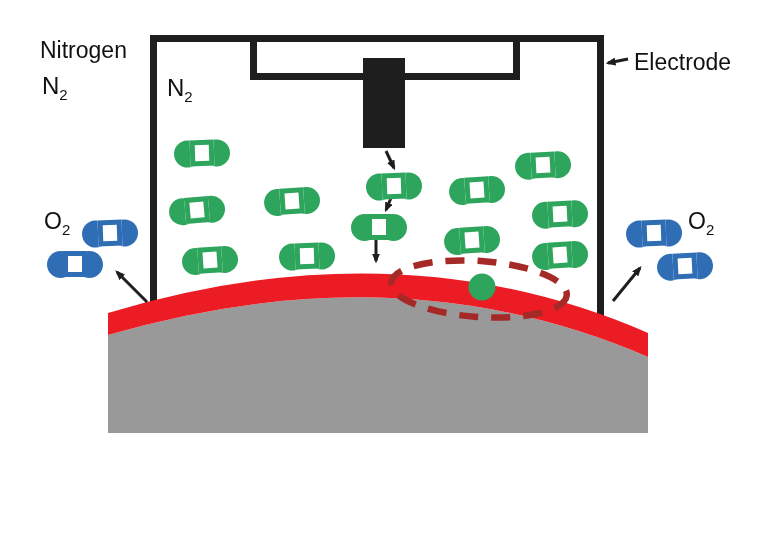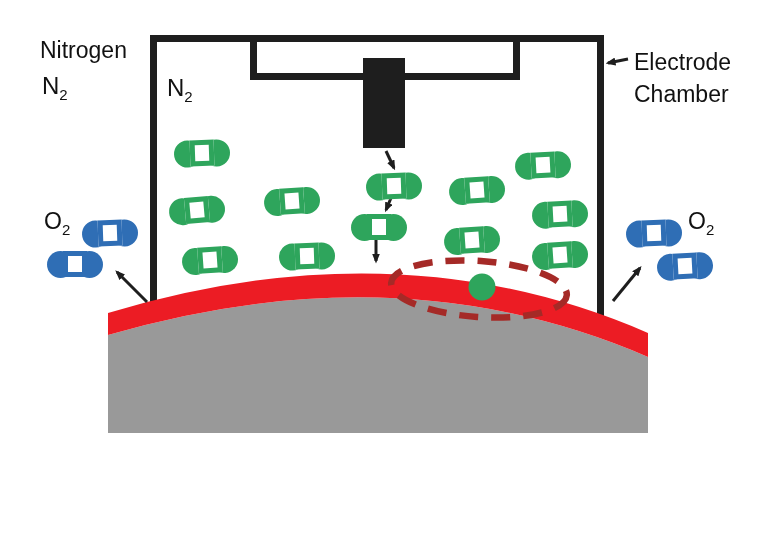--- a/index.html
+++ b/index.html
@@ -77,21 +77,20 @@
     <span>N</span><sub>2</sub>
   </div>
   <div class="lbl" style="left:44px;top:209px;">
     <span>O</span><sub>2</sub>
   </div>
   <div class="lbl" style="left:688px;top:209px;">
     <span>O</span><sub>2</sub>
   </div>
   <div class="lbl" style="left:634px;top:46px;line-height:32px;">
     <div>Electrode</div>
-    <div>Chamber</div>
   </div>
 
   <div id="mol-layer">
       <div class="molecule n2" style="left: 202px; top: 153px; transform: translate(-50%, -50%) rotate(-2deg);">
         <span class="ball b1"></span>
         <span class="ball b2"></span>
         <span class="bond"></span>
       </div>
       <div class="molecule n2" style="left: 197px; top: 210px; transform: translate(-50%, -50%) rotate(-5deg);">
         <span class="ball b1"></span>

